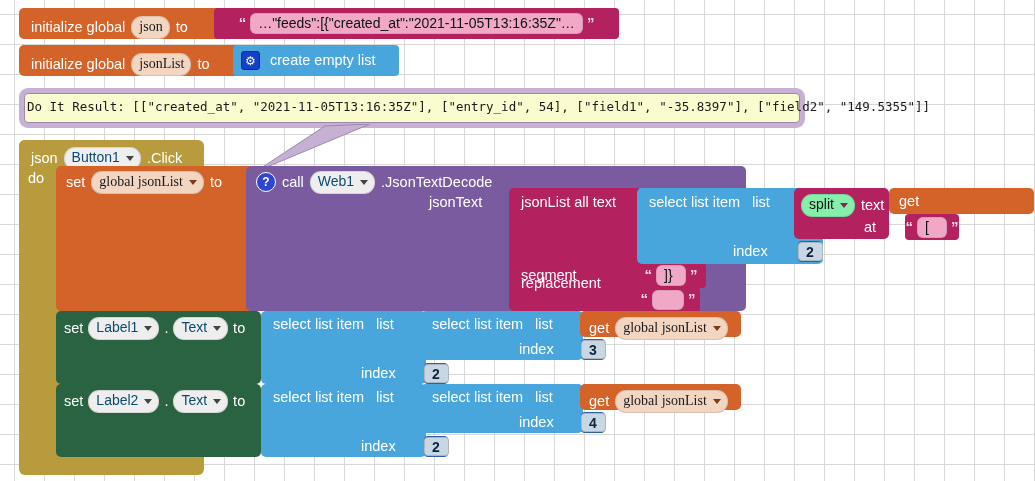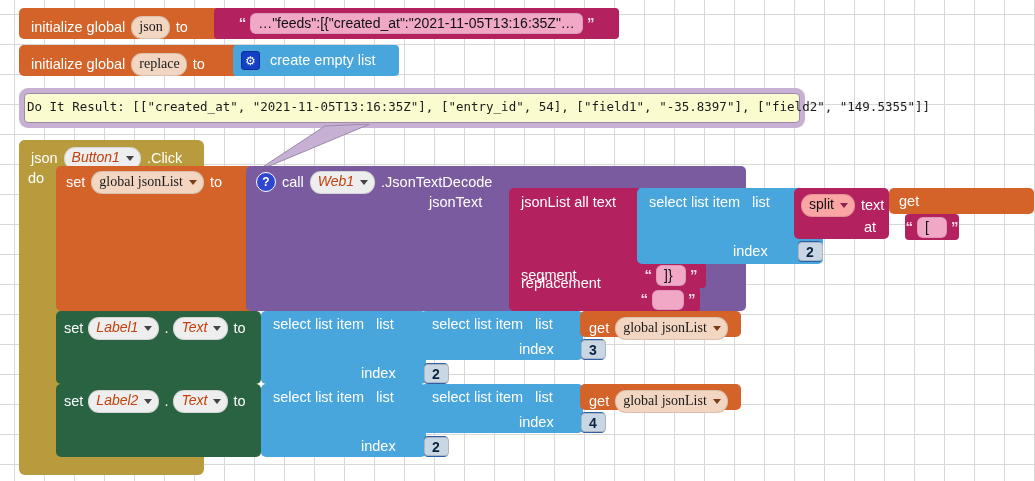--- a/index.html
+++ b/index.html
@@ -30,22 +30,22 @@
 
   .label{color:#fff;font-size:14.5px;line-height:1;}
 
   
   .field{
     display:inline-flex;align-items:center;gap:4px;
     background:#f0c4a6;color:#1a1a1a;border-radius:11px;
     padding:1px 6px 2px 7px;font-size:14px;line-height:1.25;
     border:1px solid rgba(0,0,0,.10);
   }
-  .field.light{background:#eeeeee;color:#c2410c;font-style:italic;}
-  .field.pinkish{background:#fca5a5;color:#111;}
+  .field.light{background:#eeeeee;color:#0c4a6e;}
+  .field.pinkish{background:#86efac;color:#111;}
   .field.plain{background:#f3d6c2;font-family:Liberation Serif, serif;}
   .caret{
     width:0;height:0;border-left:4.5px solid transparent;border-right:4.5px solid transparent;
     border-top:5.5px solid #7a3d18;display:inline-block;margin-left:2px;position:relative;top:1px;
   }
   .caret.dark{border-top-color:#444;}
   .caret.rose{border-top-color:#8d2350;}
 
   
   .strfield{
@@ -190,21 +190,21 @@
       <span class="strfield" style="max-width:350px;overflow:hidden;">…"feeds":[{"created_at":"2021-11-05T13:16:35Z"…</span>
       <span class="quote">”</span>
     </div>
   </div>
 
   <div class="blk c-var" id="init-list"></div>
   <div class="blk label txt" id="init-list-lbl">
     <span class="row">
       <span>initialize global</span>
       <span class="field plain">
-        <span>replace</span>
+        <span>jsonList</span>
       </span>
       <span>to</span>
     </span>
   </div>
   <div class="blk c-list" id="init-list-val">
     <div class="centerpad" style="justify-content:flex-start;padding-left:8px;gap:10px;">
       <span class="gear">⚙</span>
       <span class="label">create empty list</span>
     </div>
   </div>

